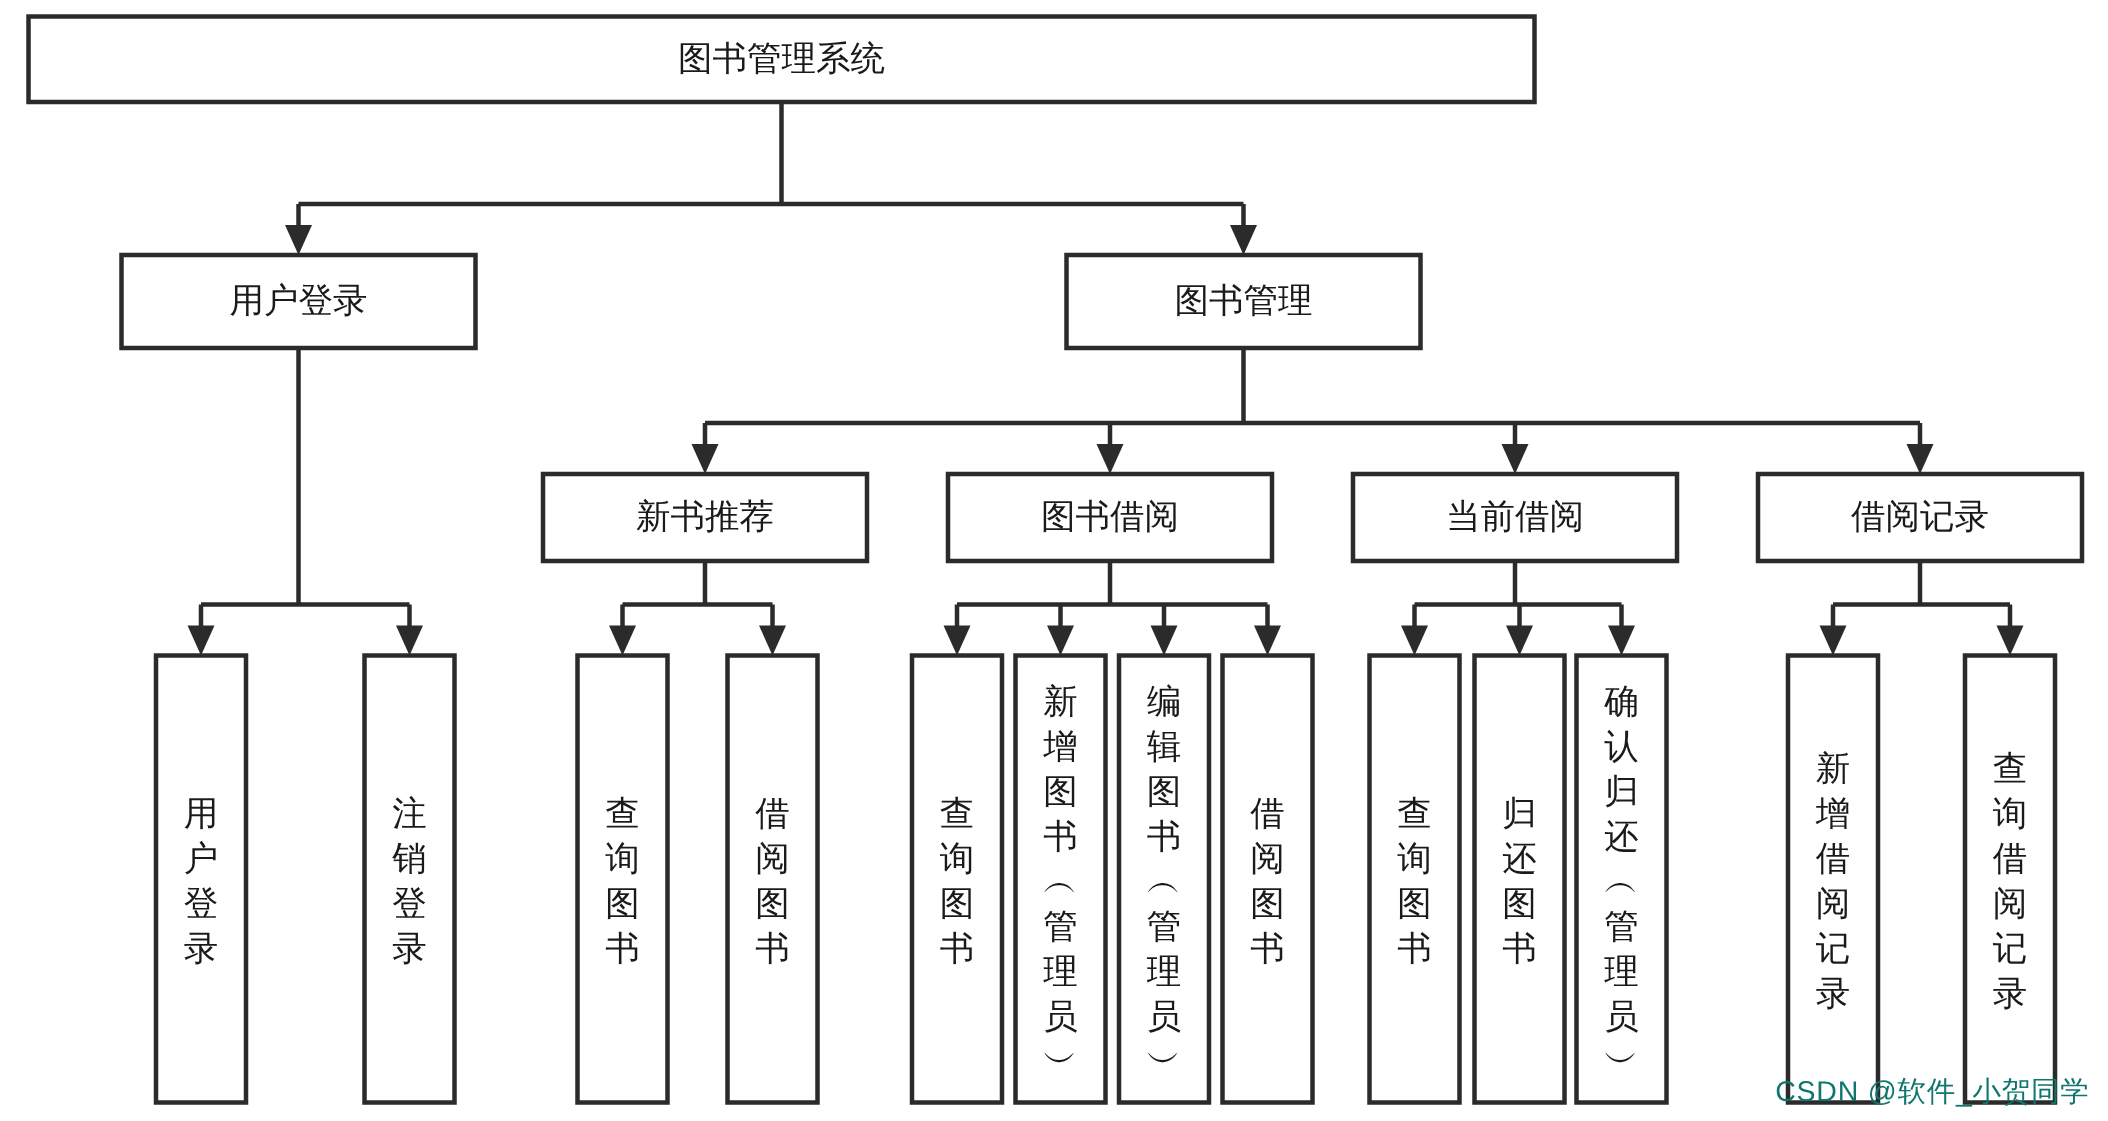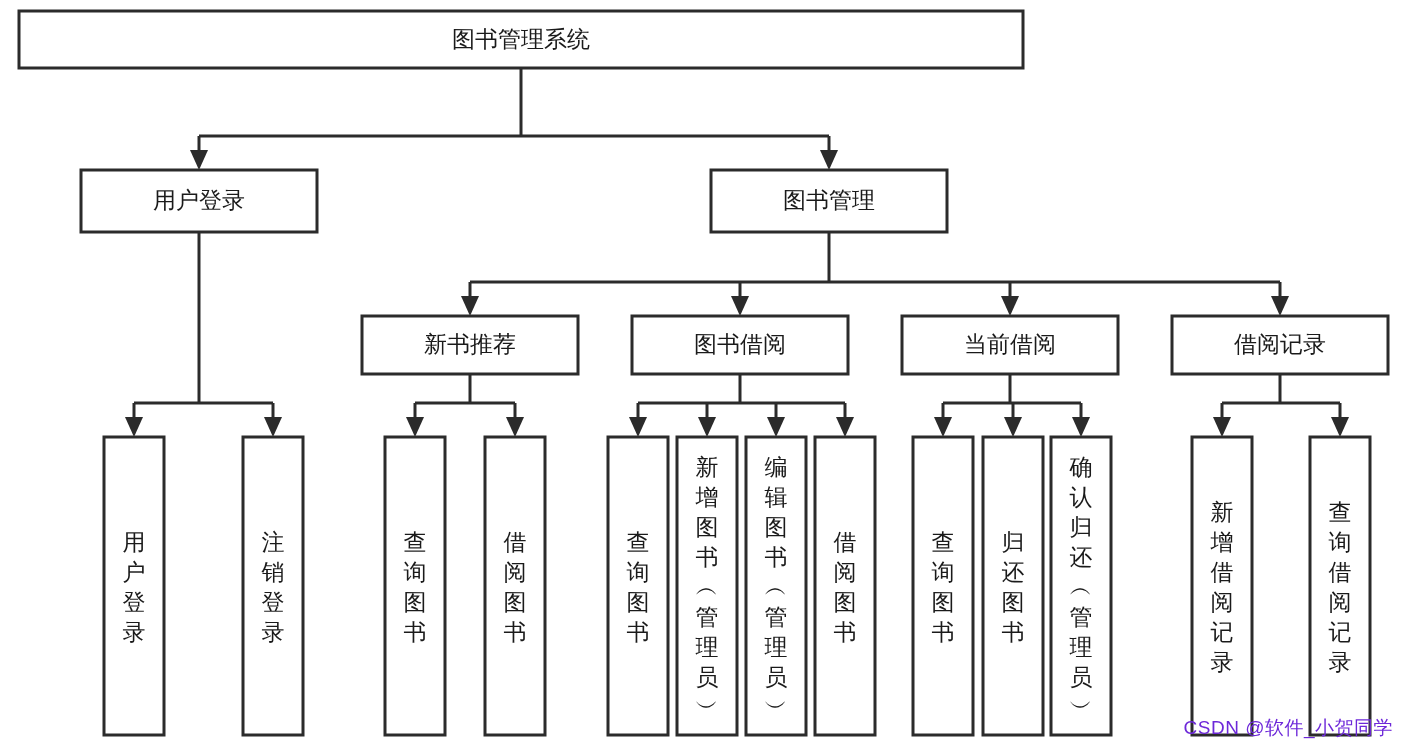--- a/index.html
+++ b/index.html
@@ -47,21 +47,21 @@
     font-size: 23px;
     fill: #1a1a1a;
     text-anchor: middle;
   }
   .watermark {
     position: absolute;
     right: 12px;
     bottom: 6px;
     font-family: "Liberation Sans", "DejaVu Sans", sans-serif;
     font-size: 19px;
-    color: #6d28d9;
+    color: #0f766e;
     letter-spacing: 0.5px;
     white-space: nowrap;
     user-select: none;
   }
 </style>
 </head>
 <body>
 
 <svg id="diagram" viewBox="0 0 1405 747" xmlns="http://www.w3.org/2000/svg">
   <g id="edges-layer">

